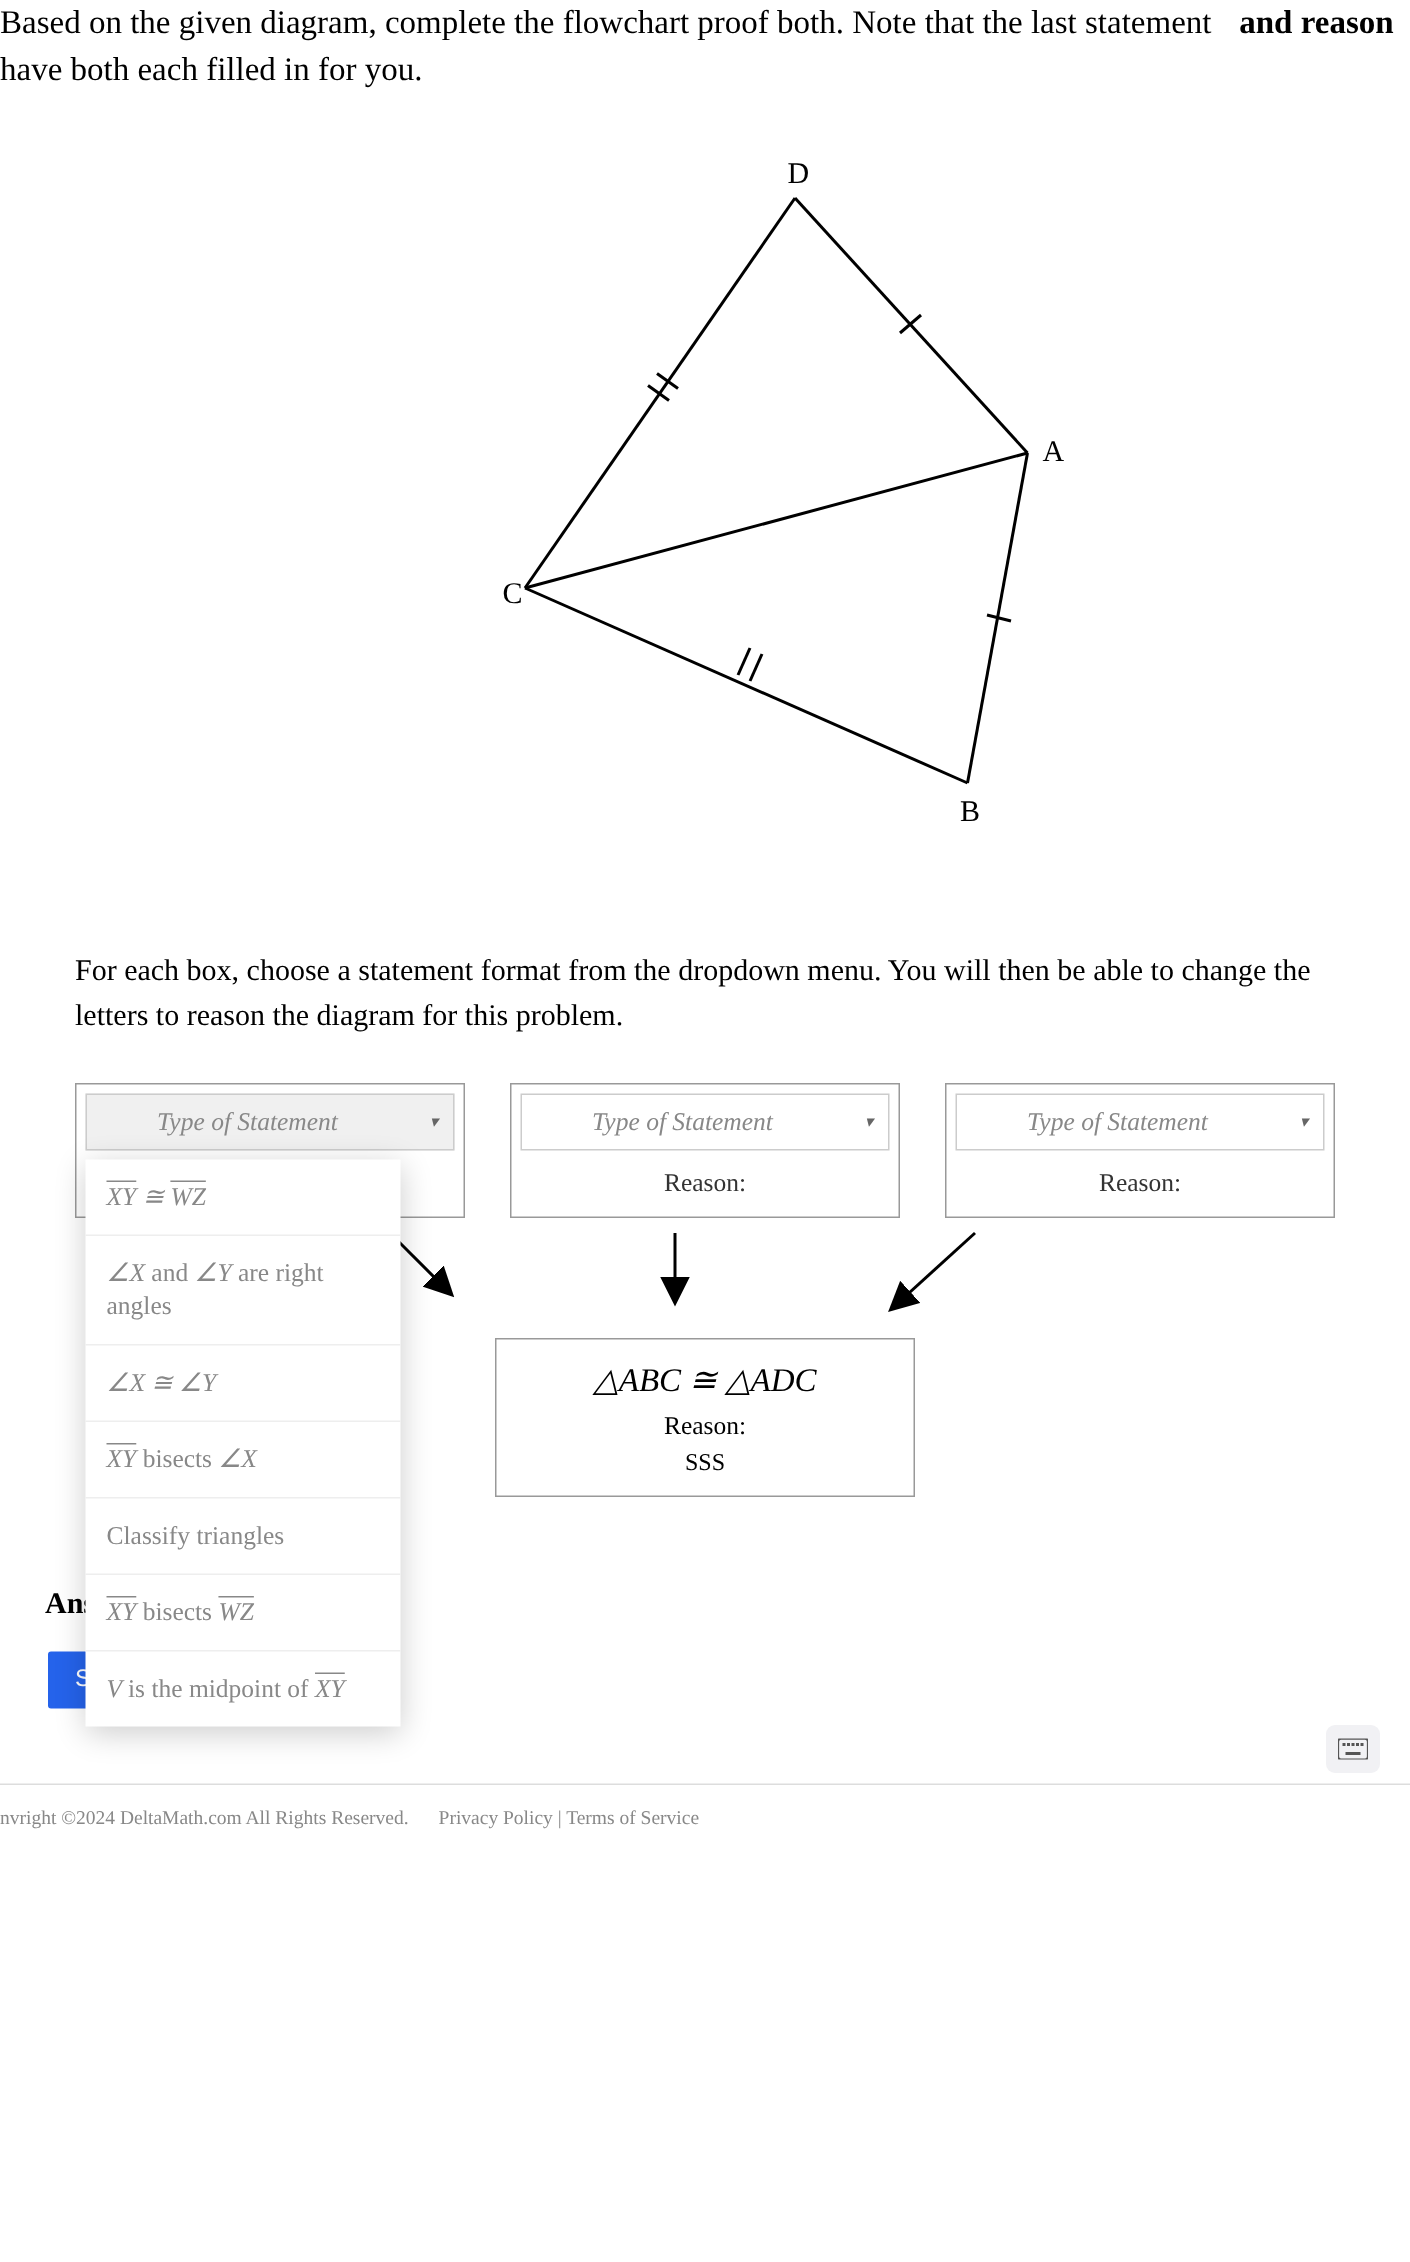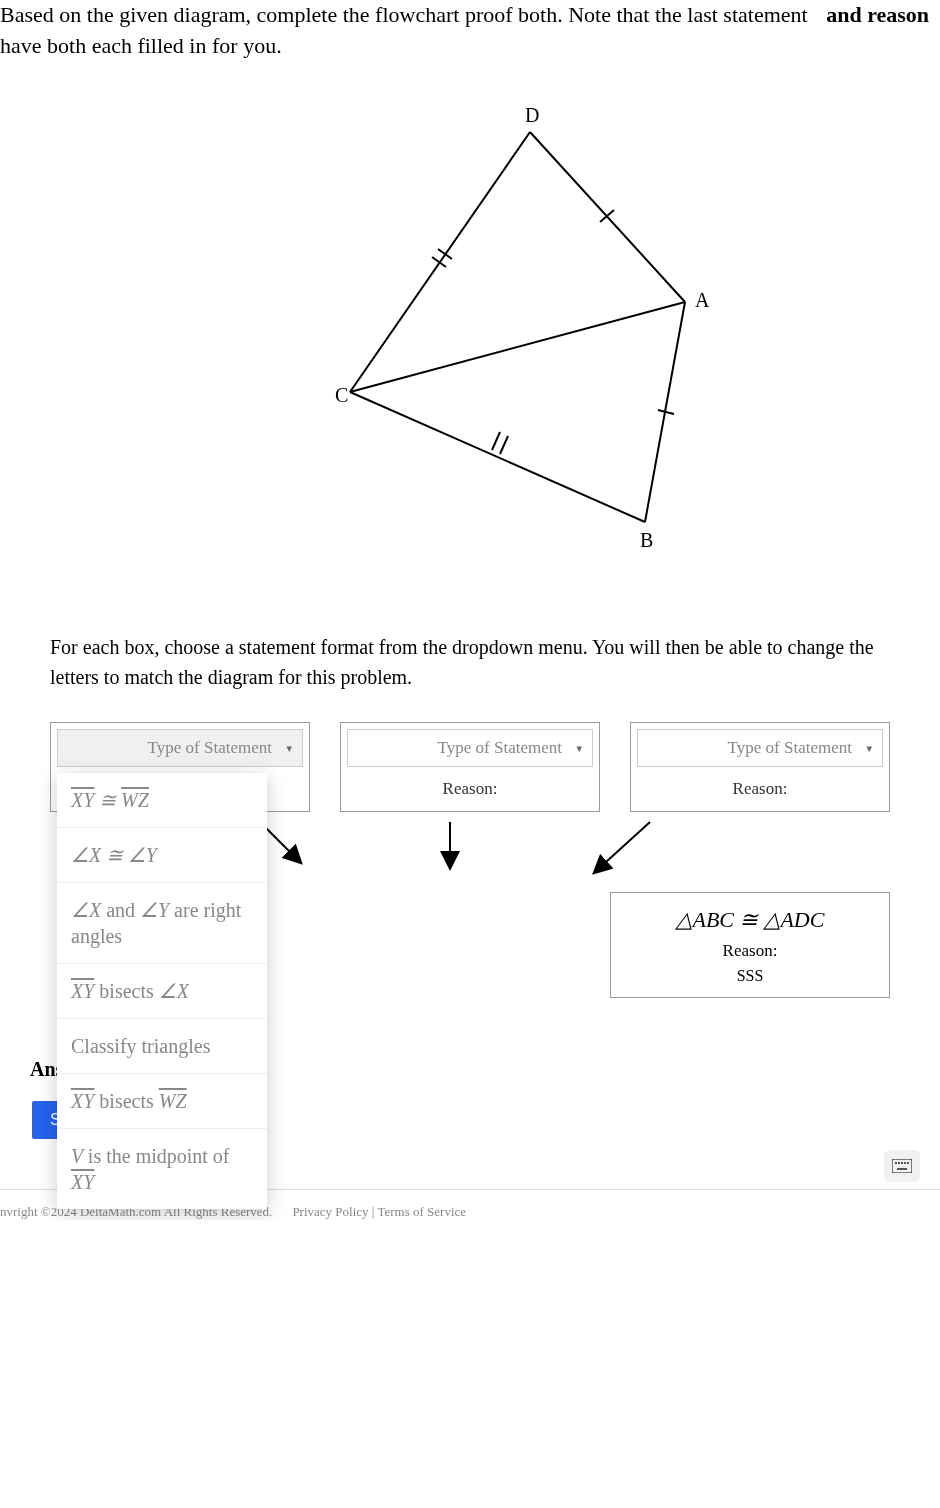--- a/index.html
+++ b/index.html
@@ -44,46 +44,47 @@
   width: 260px;
   text-align: center;
   position: relative;
 }
 .type-dropdown {
   border: 1px solid #ccc;
   margin: 6px;
   padding: 8px 30px 8px 0;
   font-size: 17px;
   color: #888;
-  text-align: right;
+  text-align: center;
   position: relative;
   font-family: Georgia, serif;
   background: #fff;
   cursor: pointer;
+  font-style: italic;
 }
 .type-dropdown.active {
   background: #f0f0f0;
 }
 .type-dropdown::after {
   content: '▾';
   position: absolute;
   right: 10px;
   top: 50%;
   transform: translateY(-50%);
   font-size: 11px;
   color: #666;
 }
 .reason-label {
   font-size: 17px;
   padding: 6px 0 12px 0;
   color: #333;
 }
 .conclusion-row {
   display: flex;
-  justify-content: flex-end;
+  justify-content: center;
   margin-top: 80px;
 }
 .conclusion-box {
   border: 1px solid #999;
   width: 280px;
   text-align: center;
   padding: 10px 0;
 }
 .conclusion-statement {
   font-size: 22px;
@@ -112,21 +113,21 @@
   left: 6px;
   width: 210px;
   background: #fff;
   box-shadow: 0 4px 20px rgba(0,0,0,0.2);
   z-index: 100;
   font-family: Georgia, serif;
 }
 .dropdown-item {
   padding: 14px 14px;
   border-bottom: 1px solid #eee;
-  font-size: 20px;
+  font-size: 17px;
   color: #888;
   text-align: left;
   cursor: pointer;
   font-style: italic;
   line-height: 1.3;
 }
 .dropdown-item:last-child { border-bottom: none; }
 .dropdown-item .normal { font-style: normal; }
 .overline { text-decoration: overline; font-style: italic; }
 .answer-label {
@@ -203,32 +204,32 @@
     <g stroke="#000" stroke-width="2">
       <line x1="438" y1="318" x2="454" y2="322"></line>
     </g>
     <text x="115" y="310" font-size="20" font-family="Georgia">C</text>
     <text x="305" y="30" font-size="20" font-family="Georgia">D</text>
     <text x="475" y="215" font-size="20" font-family="Georgia">A</text>
     <text x="420" y="455" font-size="20" font-family="Georgia">B</text>
   </svg>
 </div>
 
-<div class="sub-instructions">For each box, choose a statement format from the dropdown menu. You will then be able to change the letters to match the diagram for this problem.</div>
+<div class="sub-instructions">For each box, choose a statement format from the dropdown menu. You will then be able to change the letters to reason the diagram for this problem.</div>
 
 <div class="flowchart">
   <div class="row1">
 
     <div class="proof-box" style="position:relative;">
       <div class="type-dropdown active">Type of Statement</div>
 
       <div class="dropdown-menu">
         <div class="dropdown-item"><span class="overline">XY</span> ≅ <span class="overline">WZ</span></div>
+        <div class="dropdown-item">∠<i>X</i> <span class="normal">and</span> ∠<i>Y</i> <span class="normal">are right angles</span></div>
         <div class="dropdown-item">∠<i>X</i> ≅ ∠<i>Y</i></div>
-        <div class="dropdown-item">∠<i>X</i> <span class="normal">and</span> ∠<i>Y</i> <span class="normal">are right angles</span></div>
         <div class="dropdown-item"><span class="overline">XY</span> <span class="normal">bisects</span> ∠<i>X</i></div>
         <div class="dropdown-item"><span class="normal">Classify triangles</span></div>
         <div class="dropdown-item"><span class="overline">XY</span> <span class="normal">bisects</span> <span class="overline">WZ</span></div>
         <div class="dropdown-item"><i>V</i> <span class="normal">is the midpoint of</span> <span class="overline">XY</span></div>
       </div>
     </div>
 
     <div class="proof-box">
       <div class="type-dropdown">Type of Statement</div>
       <div class="reason-label">Reason:</div>

